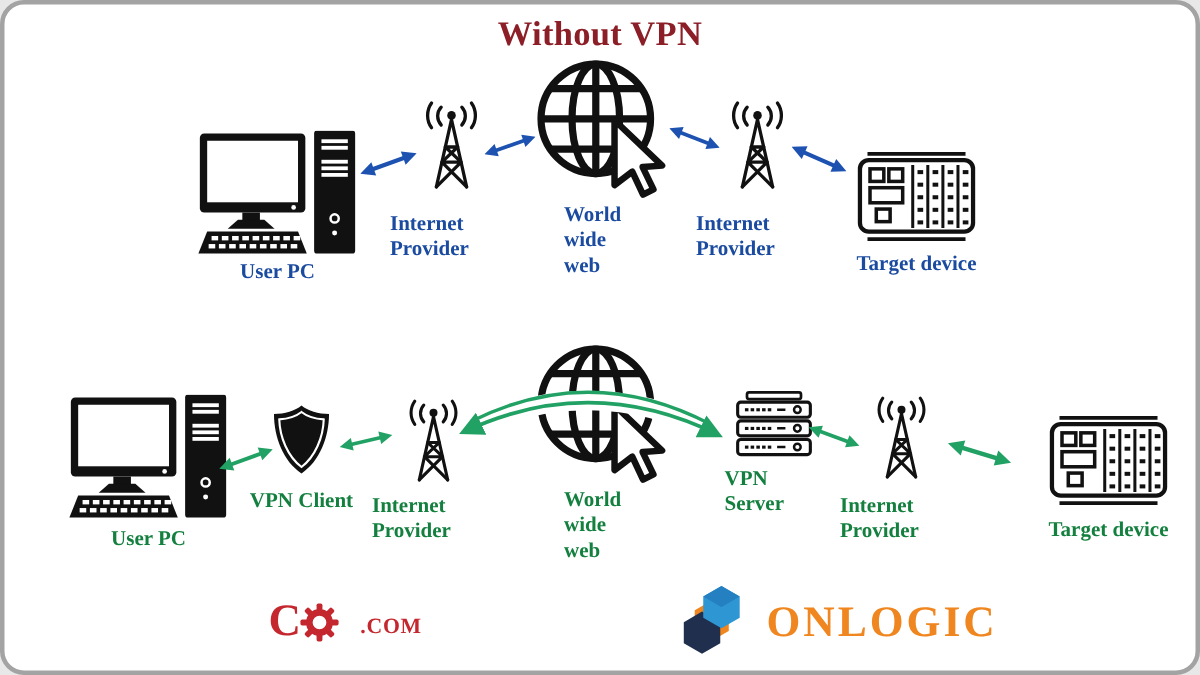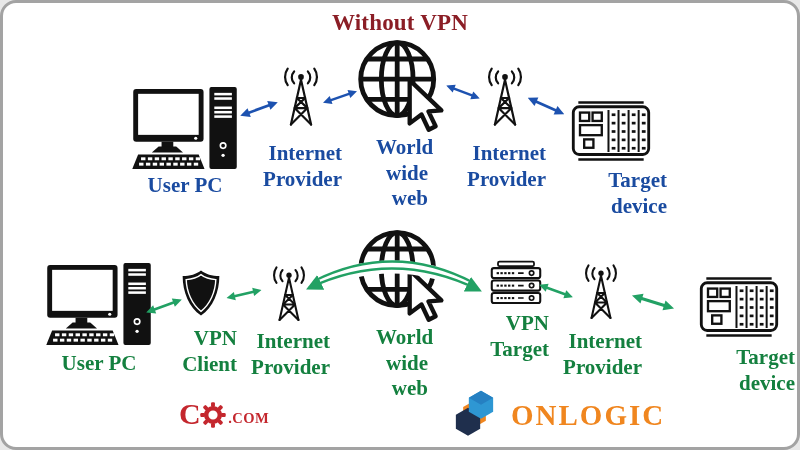--- a/index.html
+++ b/index.html
@@ -7,34 +7,34 @@
     position:relative;width:800px;height:450px;box-sizing:border-box;
     background:#ffffff;border:3px solid #a3a3a3;border-radius:16px;
     overflow:hidden;font-family:Liberation Serif, serif;
   }
   .section-title{
     position:absolute;left:0;width:100%;text-align:center;
     font-size:23px;font-weight:700;color:#8b1e26;letter-spacing:.2px;
   }
   .node{position:absolute;display:flex;flex-direction:column;align-items:center;}
   .node svg.icon{display:block;flex:0 0 auto;}
-  .label{font-size:21px;font-weight:700;text-align:right;line-height:1.22;}
+  .label{font-size:14px;font-weight:700;text-align:left;line-height:1.22;}
   .label.blue{color:#1a4ba0;}
   .label.green{color:#14803f;}
   svg.arrow{position:absolute;height:14px;overflow:visible;}
   svg.arrow.blue{color:#1d52b0;}
   svg.arrow.green{color:#22a164;}
   .tunnel{position:absolute;left:293px;top:236px;width:196px;height:58px;overflow:visible;}
   .control-logo{
     position:absolute;left:176px;top:395px;height:32px;
     display:flex;align-items:center;color:#c4272e;
   }
   .control-logo .big{font-size:30px;font-weight:700;letter-spacing:-.5px;line-height:1;}
   .control-logo .gear{width:26px;height:26px;margin:1px 0 0 0;}
-  .control-logo .suffix{font-size:14.5px;font-weight:700;letter-spacing:.5px;align-self:flex-end;padding-bottom:3px;margin-left:2px;}
+  .control-logo .suffix{font-size:14.5px;font-weight:700;letter-spacing:.5px;align-self:flex-end;padding-bottom:3px;margin-left:14px;}
   .onlogic-logo{position:absolute;left:448px;top:383px;height:58px;display:flex;align-items:center;}
   .onlogic-logo .cubes{width:47px;height:58px;}
   .onlogic-logo .wordmark{margin-left:13px;font-size:29px;font-weight:700;letter-spacing:2px;color:#f0861f;line-height:1;}
   .hidden-defs{position:absolute;width:0;height:0;overflow:hidden;}
 </style>
 </head>
 <body>
 
 <svg class="hidden-defs" aria-hidden="true">
   <defs>
@@ -299,21 +299,21 @@
   <svg class="tunnel" viewBox="0 0 196 58">
     <path d="M14,48 Q98,7 182,50" stroke="#ffffff" stroke-width="13" fill="none"></path>
     <path d="M18,42 Q98,2 178,44" stroke="#22a164" stroke-width="2.3" fill="none"></path>
     <path d="M13,49 Q98,9 183,51" stroke="#22a164" stroke-width="2.5" fill="none" marker-start="url(#ah-green)" marker-end="url(#ah-green)"></path>
   </svg>
 
   <div class="node" style="left:480px;top:256px;width:66px">
     <svg class="icon" style="width:54px;height:48px">
         <use href="#sym-server"></use>
       </svg>
-    <div class="label green" style="margin-top:4px">VPN Target</div>
+    <div class="label green" style="margin-top:4px">VPN Server</div>
   </div>
 
   <svg class="arrow green" style="left:535px;top:281px;width:36px;transform:rotate(20deg)">
       <use href="#sym-arrow"></use>
     </svg>
 
   <div class="node" style="left:557px;top:261px;width:82px">
     <svg class="icon" style="width:62px;height:58px">
         <use href="#sym-tower"></use>
       </svg>

